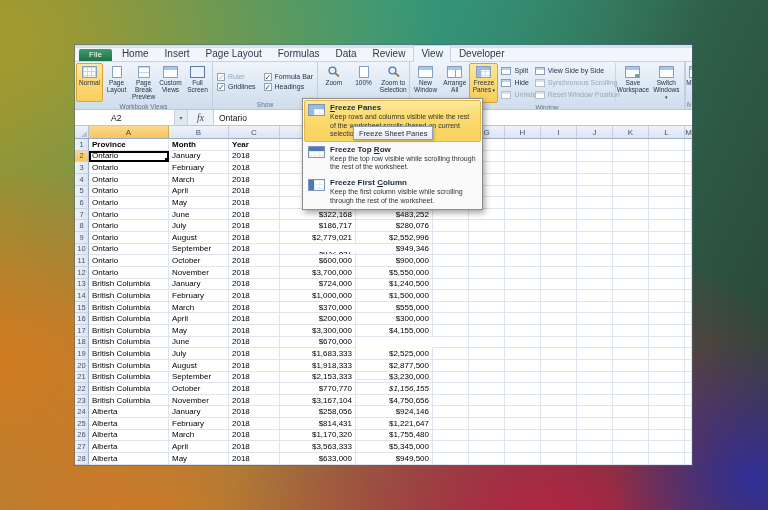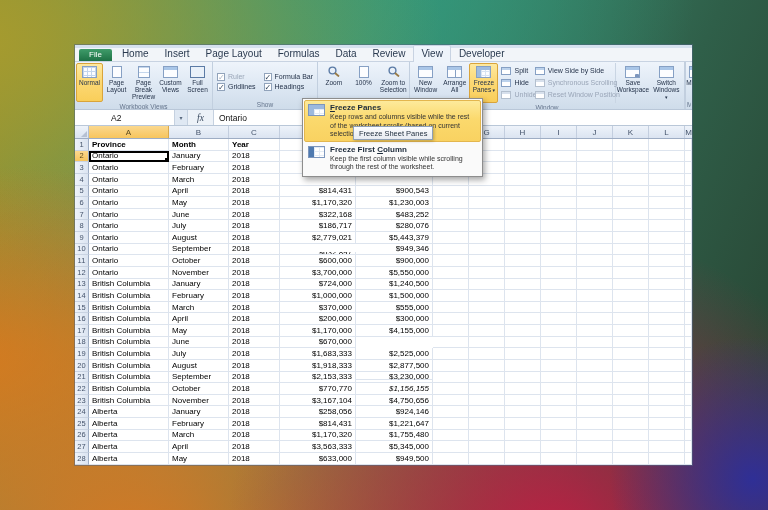--- a/index.html
+++ b/index.html
@@ -419,21 +419,21 @@
           <div class="cell" style="width: 36px;"></div>
           <div class="cell" style="width: 36px;"></div>
           <div class="cell" style="flex: 1 1 0%;"></div>
         </div>
         <div class="grow">
           <div class="rowh">9</div>
           <div class="cell" style="width: 80px;">Ontario</div>
           <div class="cell" style="width: 60px;">August</div>
           <div class="cell" style="width: 51px;">2018</div>
           <div class="cell num" style="width: 76px;">$2,779,021</div>
-          <div class="cell num" style="width: 77px;">$5,443,379</div>
+          <div class="cell num" style="width: 77px;">$2,552,996</div>
           <div class="cell" style="width: 36px;"></div>
           <div class="cell" style="width: 36px;"></div>
           <div class="cell" style="width: 36px;"></div>
           <div class="cell" style="width: 36px;"></div>
           <div class="cell" style="width: 36px;"></div>
           <div class="cell" style="width: 36px;"></div>
           <div class="cell" style="width: 36px;"></div>
           <div class="cell" style="flex: 1 1 0%;"></div>
         </div>
         <div class="grow">
@@ -546,21 +546,21 @@
           <div class="cell" style="width: 36px;"></div>
           <div class="cell" style="width: 36px;"></div>
           <div class="cell" style="width: 36px;"></div>
           <div class="cell" style="flex: 1 1 0%;"></div>
         </div>
         <div class="grow">
           <div class="rowh">17</div>
           <div class="cell" style="width: 80px;">British Columbia</div>
           <div class="cell" style="width: 60px;">May</div>
           <div class="cell" style="width: 51px;">2018</div>
-          <div class="cell num" style="width: 76px;">$1,170,000</div>
+          <div class="cell num" style="width: 76px;">$3,300,000</div>
           <div class="cell num" style="width: 77px;">$4,155,000</div>
           <div class="cell" style="width: 36px;"></div>
           <div class="cell" style="width: 36px;"></div>
           <div class="cell" style="width: 36px;"></div>
           <div class="cell" style="width: 36px;"></div>
           <div class="cell" style="width: 36px;"></div>
           <div class="cell" style="width: 36px;"></div>
           <div class="cell" style="width: 36px;"></div>
           <div class="cell" style="flex: 1 1 0%;"></div>
         </div>
@@ -742,20 +742,27 @@
         </div>
       </div>
   </div>
 
   <div class="dropdown">
     <div class="dd-item hl">
       <div class="dd-icon ddi-panes"></div>
       <div class="dd-text">
         <div class="dd-title"><u>F</u>reeze Panes</div>
         <div class="dd-desc">Keep rows and columns visible while the rest of the worksheet scrolls (based on current selection).</div>
+      </div>
+    </div>
+    <div class="dd-item">
+      <div class="dd-icon ddi-toprow"></div>
+      <div class="dd-text">
+        <div class="dd-title">Freeze Top <u>R</u>ow</div>
+        <div class="dd-desc">Keep the top row visible while scrolling through the rest of the worksheet.</div>
       </div>
     </div>
     <div class="dd-item">
       <div class="dd-icon ddi-firstcol"></div>
       <div class="dd-text">
         <div class="dd-title">Freeze First <u>C</u>olumn</div>
         <div class="dd-desc">Keep the first column visible while scrolling through the rest of the worksheet.</div>
       </div>
     </div>
   </div>

